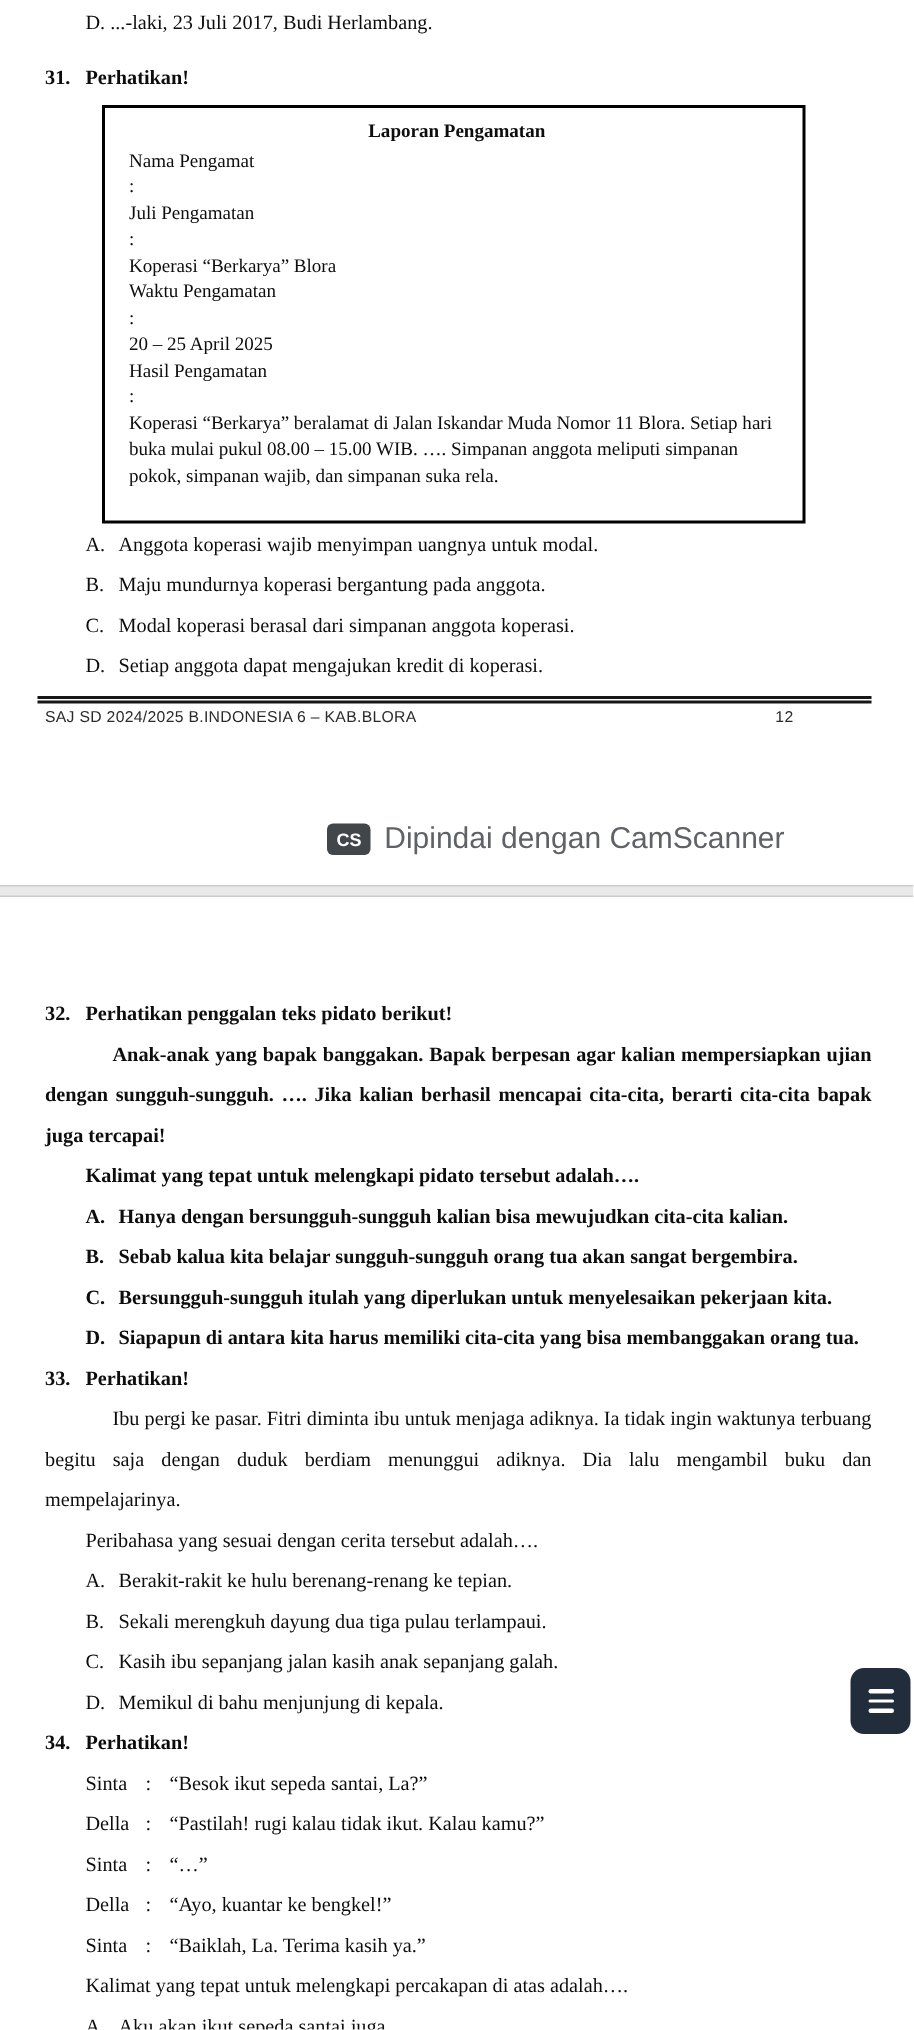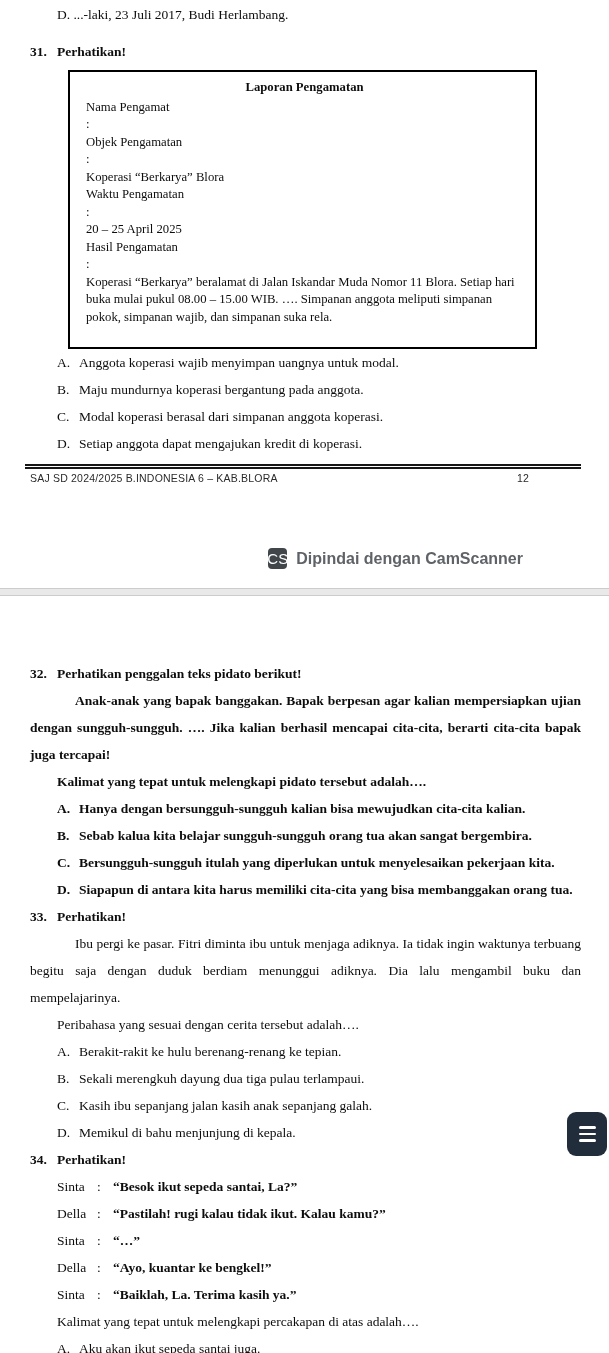--- a/index.html
+++ b/index.html
@@ -34,36 +34,36 @@
   .opt-letter{width:22px;flex:none;}
   .opt-text{flex:1;padding-right:14px;}
 
   .footer-rule{margin:7px 28px 0 25px;border-top:5px double #161616;}
   .footer{display:flex;justify-content:space-between;margin:3px 28px 0 30px;
           font-family:Liberation Sans, sans-serif;font-size:10.5px;color:#2a2a2a;letter-spacing:.2px;}
   .pagenum{margin-right:52px;}
 
   .watermark{display:flex;justify-content:flex-end;align-items:center;gap:9px;margin:64px 86px 0 0;
              font-family:"Liberation Sans","DejaVu Sans",sans-serif;}
-  .ws-badge{width:19px;height:21px;border-radius:4px;background:var(--scanner-badge);color:#fff;
-            font-size:15px;font-weight:normal;display:flex;align-items:center;justify-content:center;flex:none;}
-  .ws-text{font-size:16px;color:var(--watermark-text);font-weight:bold;}
+  .ws-badge{width:29px;height:21px;border-radius:4px;background:var(--scanner-badge);color:#fff;
+            font-size:12px;font-weight:bold;display:flex;align-items:center;justify-content:center;flex:none;}
+  .ws-text{font-size:20px;color:var(--watermark-text);}
 
   .page-sep{margin-top:19px;height:8px;background:var(--separator);
             border-top:1px solid var(--separator-edge);border-bottom:1px solid var(--separator-edge);}
 
   .page2{padding-top:64px;font-size:13.5px;}
   .page2 .q-header{line-height:27px;}
   .body-par{margin:0 28px 0 30px;text-align:justify;text-indent:45px;line-height:27px;}
   .boldblock{font-weight:bold;}
 
   .dialog-row{display:flex;margin-left:57px;line-height:27px;}
   .speaker{width:40px;flex:none;}
   .d-colon{width:16px;flex:none;}
-  .d-text{flex:1;padding-right:14px;font-weight:bold;}
+  .d-text{flex:1;padding-right:14px;}
 
   .menu-btn{position:absolute;top:1112px;right:2px;width:40px;height:44px;background:var(--menu-button);
             border:none;border-radius:9px;display:flex;align-items:center;justify-content:center;cursor:pointer;}
   .hamburger{display:flex;flex-direction:column;gap:4px;}
   .bar{width:17px;height:2.6px;background:#fff;border-radius:2px;}
 </style>
 </head>
 <body>
 
 <div class="doc">
@@ -77,21 +77,21 @@
       <span>Perhatikan!</span>
     </div>
 
     <div class="report-box">
       <div class="report-title">Laporan Pengamatan</div>
       <div class="report-row">
         <span class="r-label">Nama Pengamat</span>
         <span class="r-colon">:</span>
       </div>
       <div class="report-row">
-        <span class="r-label">Objek Pengamatan</span>
+        <span class="r-label">Juli Pengamatan</span>
         <span class="r-colon">:</span>
         <span class="r-value">Koperasi “Berkarya” Blora</span>
       </div>
       <div class="report-row">
         <span class="r-label">Waktu Pengamatan</span>
         <span class="r-colon">:</span>
         <span class="r-value">20 – 25 April 2025</span>
       </div>
       <div class="report-row">
         <span class="r-label">Hasil Pengamatan</span>

